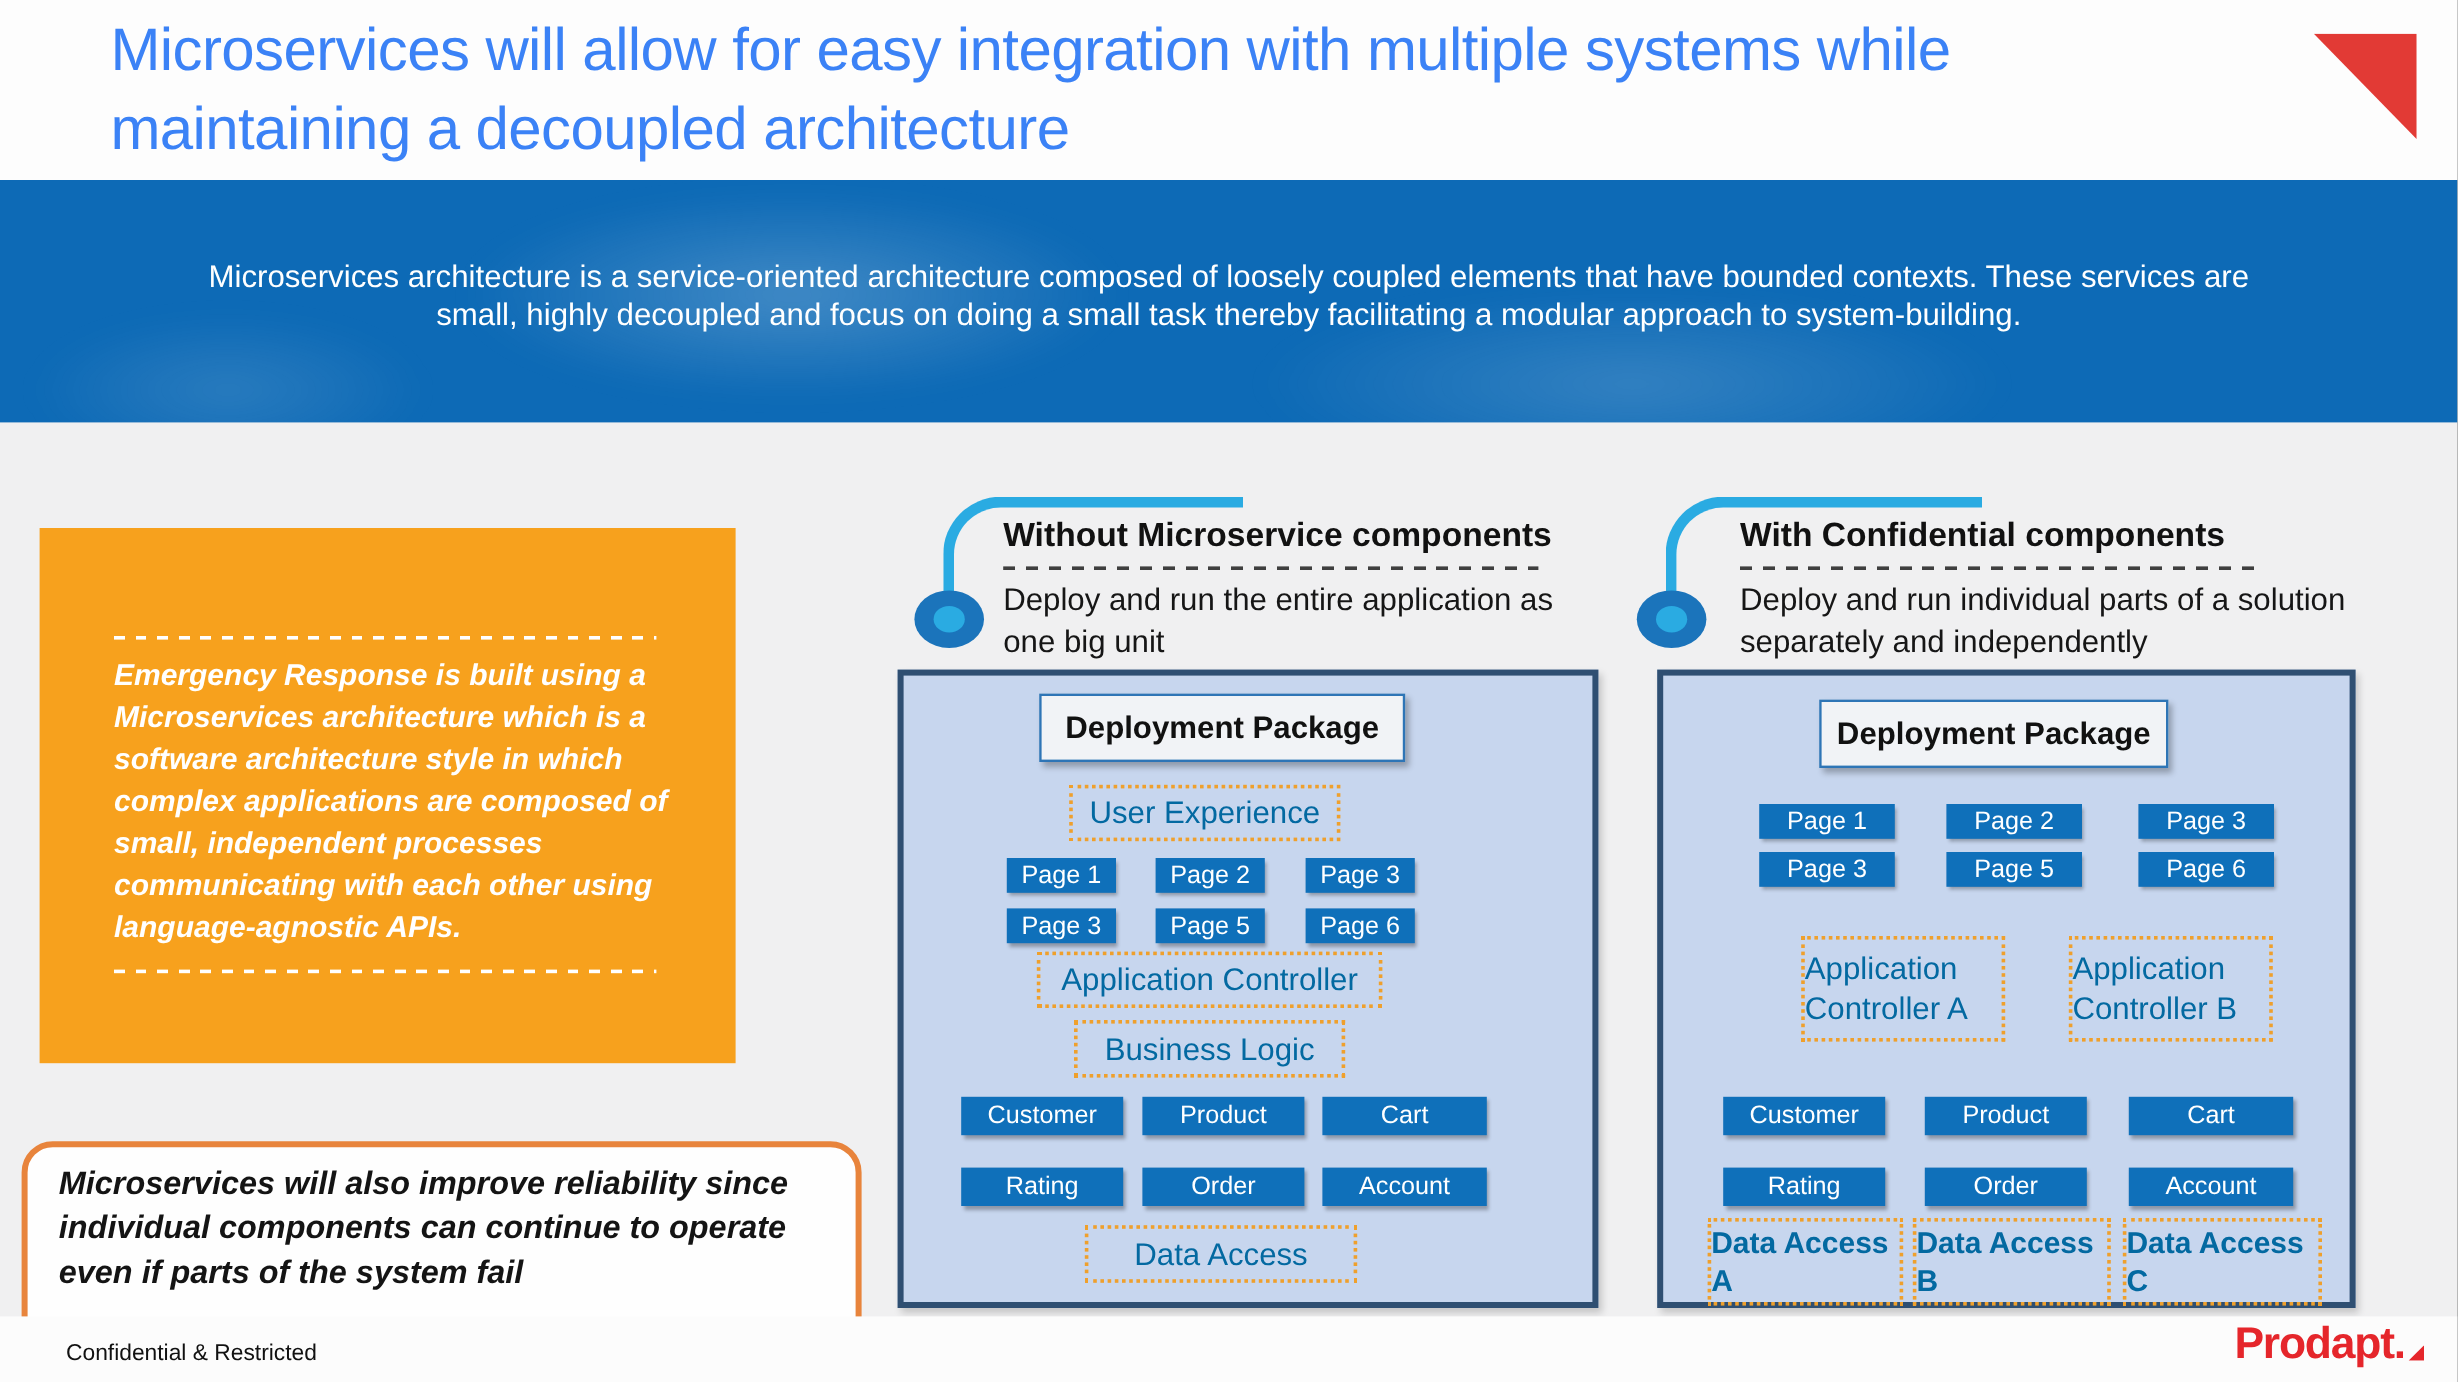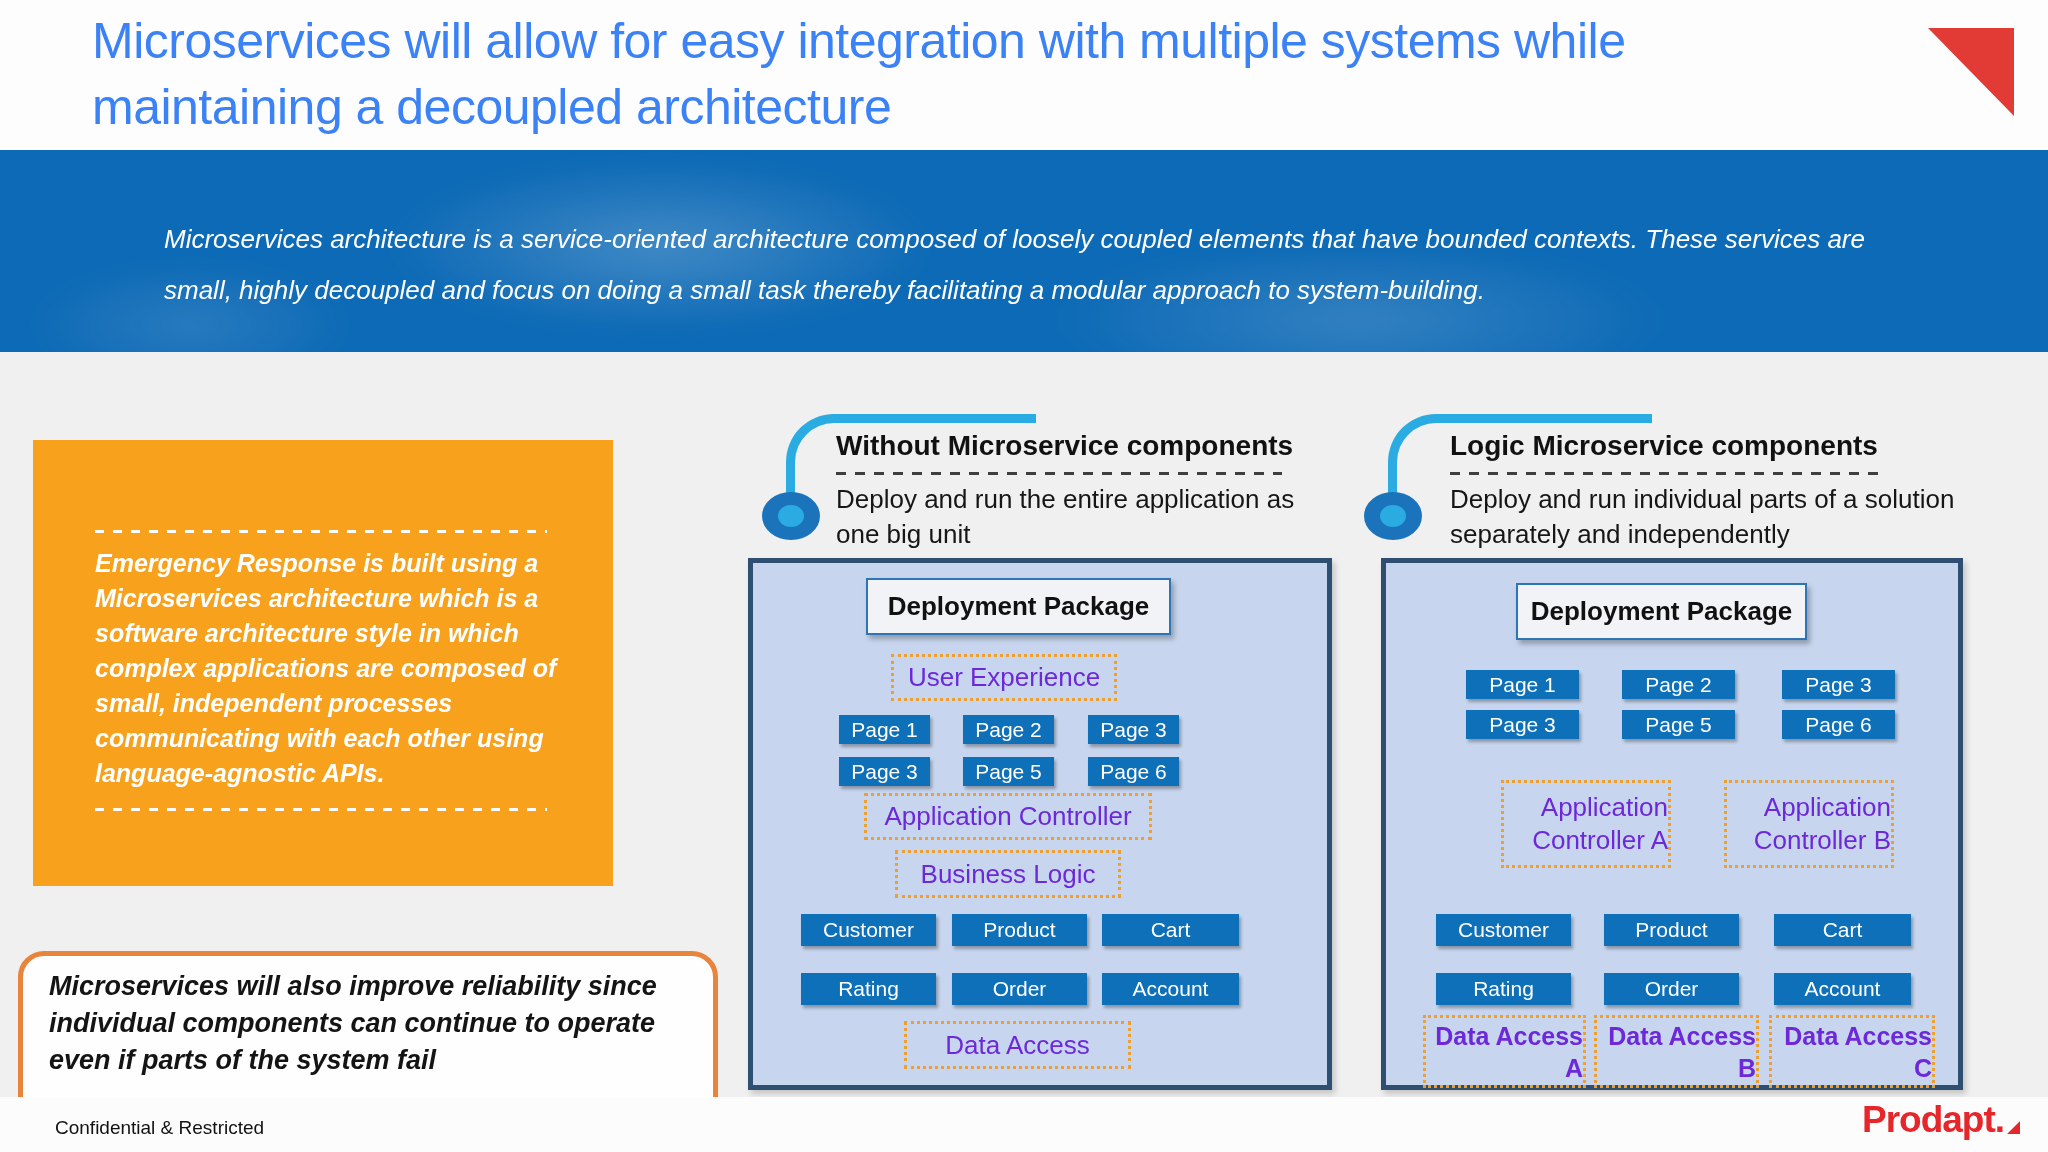--- a/index.html
+++ b/index.html
@@ -19,21 +19,21 @@
     background:#e23a35; clip-path:polygon(0 0, 100% 0, 100% 100%);
   }
   
   .banner { position:absolute; left:0; top:150px; width:2048px; height:202px; background:#0d6ab6; overflow:hidden; }
   .cloud { position:absolute; border-radius:50%; filter:blur(12px); }
   .cloud.c1 { left:380px; top:8px;  width:560px; height:175px; background:radial-gradient(ellipse at center, rgba(255,255,255,0.22), rgba(255,255,255,0) 70%); }
   .cloud.c2 { left:1040px; top:90px; width:640px; height:160px; background:radial-gradient(ellipse at center, rgba(255,255,255,0.16), rgba(255,255,255,0) 70%); }
   .cloud.c3 { left:20px;  top:110px; width:340px; height:130px; background:radial-gradient(ellipse at center, rgba(255,255,255,0.12), rgba(255,255,255,0) 70%); }
   .banner-text {
     position:absolute; left:164px; top:64px; width:1720px;
-    color:#ffffff; font-size:26px; line-height:51px; text-align:left;font-style:italic;
+    color:#ffffff; font-size:26px; line-height:32px; text-align:center;
   }
   
   .callout-box { position:absolute; left:0; top:440px; width:580px; height:446px; background:#f7a11d;margin-left:33px; }
   .white-dash { position:absolute; left:62px; width:452px; height:3px;
     background:repeating-linear-gradient(90deg,#ffffff 0 9px, rgba(0,0,0,0) 9px 18px); }
   .white-dash.top { top:90px; }
   .white-dash.bottom { top:368px; }
   .callout-text {
     position:absolute; left:62px; top:106px; width:474px;
     color:#ffffff; font-size:25px; line-height:35px; font-weight:700; font-style:italic;
@@ -76,22 +76,22 @@
   }
   .panel.without { left:748px; width:584px; }
   .panel.with { left:1381px; width:582px; }
   .panel > div { position:absolute; }
   .dp-box {
     background:#f1f3f6; border:2px solid #2e75b6; box-shadow:3px 4px 5px rgba(0,0,0,0.28);
     display:flex; align-items:center; justify-content:center;
     font-size:26px; font-weight:700; color:#111;
   }
   .dotted-box {
-    border:3px dotted #efa02c; color:#6d28d9; font-size:26px;
-    display:flex; align-items:center; justify-content:center; text-align:right; line-height:33px;
+    border:3px dotted #efa02c; color:#0369a1; font-size:26px;
+    display:flex; align-items:center; justify-content:center; text-align:left; line-height:33px;
   }
   .blue-box {
     background:#0f70ba; color:#ffffff; box-shadow:2px 3px 3px rgba(0,0,0,0.3);
     display:flex; align-items:center; justify-content:center; font-size:21px;
   }
   .dotted-box.bold { font-weight:700; font-size:25px; line-height:32px; }
   
   .footer { position:absolute; left:0; top:1097px; width:2048px; height:55px; background:#fcfcfc; }
   .confidential { position:absolute; left:55px; top:20px; font-size:19px; color:#111; }
   .logo { position:absolute; left:1862px; top:2px; color:#e5262b; font-size:37px; font-weight:700; letter-spacing:-1px; }
@@ -130,21 +130,21 @@
       <div class="dot"></div>
     </div>
   <div class="sec-heading left">Without Microservice components</div>
   <div class="dark-dash left"></div>
   <div class="sec-sub left">Deploy and run the entire application as one big unit</div>
 
   <div class="pin-line right"></div>
   <div class="pin-circle right">
       <div class="dot"></div>
     </div>
-  <div class="sec-heading right">Logic Microservice components</div>
+  <div class="sec-heading right">With Confidential components</div>
   <div class="dark-dash right"></div>
   <div class="sec-sub right">Deploy and run individual parts of a solution separately and independently</div>
 
   <div class="panel without">
     <div class="dp-box" style="left:113px; top:15px; width:305px; height:57px;">Deployment Package</div>
     <div class="dotted-box" style="left:138px; top:91px; width:226px; height:47px;">User Experience</div>
 
     <div class="blue-box" style="left:86px;  top:152px; width:91px; height:29px;">Page 1</div>
     <div class="blue-box" style="left:210px; top:152px; width:91px; height:29px;">Page 2</div>
     <div class="blue-box" style="left:335px; top:152px; width:91px; height:29px;">Page 3</div>

